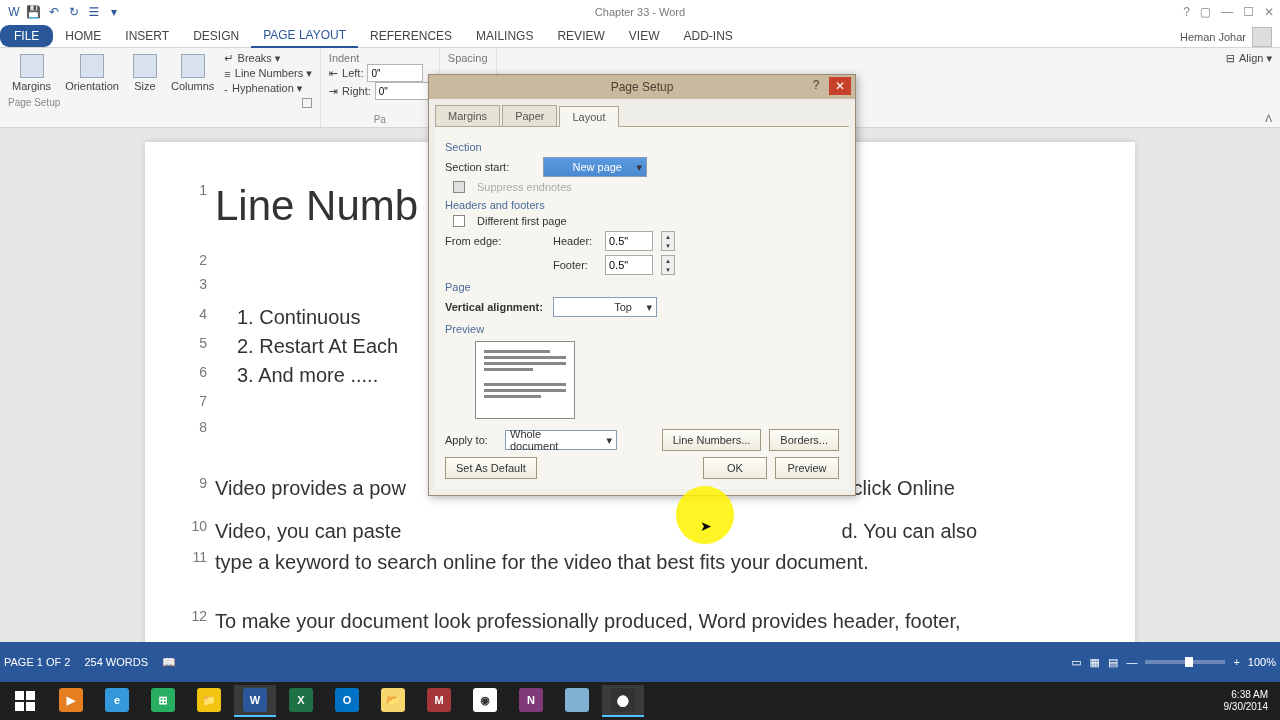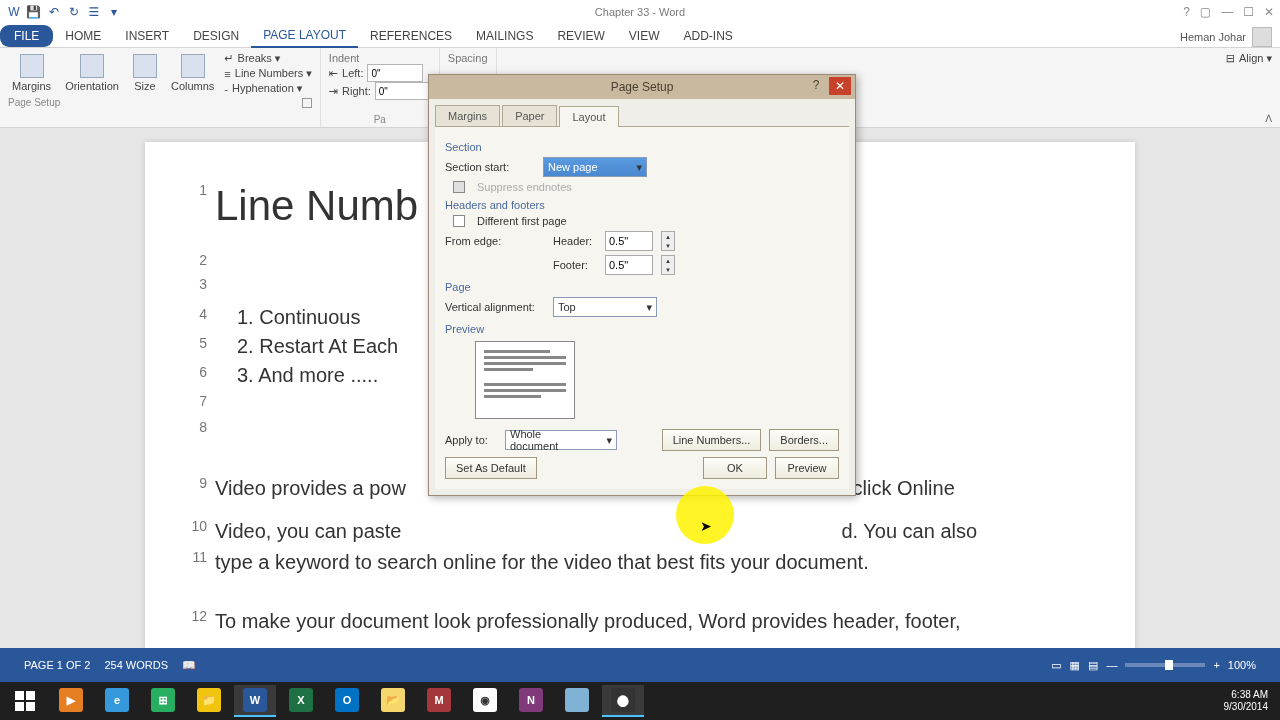--- a/index.html
+++ b/index.html
@@ -36,21 +36,21 @@
 
 .doc-area { position: absolute; top: 128px; left: 0; right: 0; bottom: 40px; background: #e6e6e6; overflow: hidden; }
 .page { width: 990px; margin: 14px auto 0; background: #fff; box-shadow: 0 0 6px rgba(0,0,0,0.15); padding: 40px 70px 40px 70px; min-height: 600px; }
 .doc-heading { font-family: "Segoe UI Light", sans-serif; font-size: 42px; color: #333; font-weight: 300; margin-bottom: 22px; }
 .list-line { font-size: 20px; color: #333; margin: 6px 0 6px 22px; }
 .para { font-size: 20px; color: #333; line-height: 1.55; margin-top: 28px; }
 .line-num { position: absolute; left: -28px; color: #777; font-size: 14px; width: 20px; text-align: right; }
 .line-wrap { position: relative; }
 
 
-.statusbar { position: absolute; bottom: 38px; left: 0; right: 0; height: 34px; background: #2a579a; color: #fff; font-size: 11px; display: flex; align-items: center; padding: 0 24px; gap: 14px; }
+.statusbar { position: absolute; bottom: 38px; left: 0; right: 0; height: 40px; background: #2a579a; color: #fff; font-size: 11px; display: flex; align-items: center; padding: 0 4px; gap: 14px; }
 .statusbar .right { margin-left: auto; display: flex; align-items: center; gap: 8px; }
 
 
 .taskbar { position: absolute; bottom: 0; left: 0; right: 0; height: 38px; background: #1f1f1f; display: flex; align-items: center; padding: 0 4px; gap: 4px; }
 .tb-icon { width: 42px; height: 32px; display: flex; align-items: center; justify-content: center; color: #fff; font-size: 14px; }
 .tb-icon.start { background: #1f1f1f; }
 .tb-icon.start svg { width: 20px; height: 20px; }
 .tb-app { width: 42px; height: 32px; display: flex; align-items: center; justify-content: center; border-bottom: 2px solid transparent; }
 .tb-app.active { background: #3a3a3a; border-bottom-color: #4cc2ff; }
 .app-sq { width: 24px; height: 24px; border-radius: 3px; display: flex; align-items: center; justify-content: center; color: #fff; font-size: 11px; font-weight: bold; }
@@ -61,21 +61,21 @@
 .dlg-title { height: 24px; background: #c8b99f; display: flex; align-items: center; justify-content: center; position: relative; color: #4a3f30; font-size: 12px; }
 .dlg-help { position: absolute; right: 30px; top: 3px; width: 18px; height: 18px; color: #4a3f30; text-align: center; }
 .dlg-close { position: absolute; right: 4px; top: 2px; width: 22px; height: 18px; background: #c8412a; color: #fff; text-align: center; line-height: 18px; font-size: 12px; }
 .dlg-tabs { display: flex; padding: 6px 6px 0; gap: 2px; background: #f0eee8; }
 .dlg-tab { padding: 4px 12px; border: 1px solid #b0a890; border-bottom: none; background: #e6e2d6; color: #555; cursor: pointer; font-size: 11px; }
 .dlg-tab.active { background: #f7f5ef; position: relative; top: 1px; }
 .dlg-body { border-top: 1px solid #b0a890; margin: 0 6px 6px; background: #f7f5ef; padding: 8px 10px 10px; }
 .dlg-section-label { color: #4a6a9a; font-size: 11px; margin: 6px 0 4px; }
 .dlg-row { display: flex; align-items: center; gap: 8px; margin: 4px 0; }
 .dlg-row label { min-width: 90px; }
-.dlg-select { height: 20px; border: 1px solid #8a9bb5; background: linear-gradient(#5a9ae0,#4a88d0); color: #fff; font-size: 11px; padding: 0 24px 0 4px; position: relative; width: 104px; display: inline-flex; align-items: center; }
+.dlg-select { height: 20px; border: 1px solid #8a9bb5; background: linear-gradient(#5a9ae0,#4a88d0); color: #fff; font-size: 11px; padding: 0 24px 0 4px; position: relative; width: 104px; display: inline-flex; align-items: center; justify-content: flex-end; }
 .dlg-select.plain { background: #fff; color: #333; }
 .dlg-select::after { content: "▾"; position: absolute; right: 4px; color: #333; }
 .dlg-check { width: 12px; height: 12px; border: 1px solid #888; background: #fff; display: inline-block; margin-right: 4px; vertical-align: middle; }
 .dlg-check.disabled { background: #e0e0e0; }
 .dlg-num { width: 48px; height: 20px; border: 1px solid #aaa; background: #fff; padding: 0 3px; font-size: 11px; }
 .spinbtns { display: inline-flex; flex-direction: column; border: 1px solid #aaa; }
 .spinbtns span { width: 12px; height: 9px; font-size: 7px; text-align: center; line-height: 9px; background: #eee; }
 .preview-box { width: 100px; height: 78px; border: 1px solid #888; background: #fff; margin: 6px 0 10px 30px; padding: 8px; display: flex; flex-direction: column; gap: 3px; }
 .preview-box .pl { height: 3px; background: #888; }
 .dlg-btn { height: 22px; padding: 0 10px; border: 1px solid #a09880; background: linear-gradient(#fdfdf8,#efecdf); font-size: 11px; color: #333; cursor: pointer; }
@@ -271,21 +271,21 @@
       <span style="width:44px;">Footer:</span>
       <input class="dlg-num" value="0.5&quot;" style="">
       <span class="spinbtns">
           <span>▴</span>
           <span>▾</span>
         </span>
     </div>
 
     <div class="dlg-section-label">Page</div>
     <div class="dlg-row">
-      <label style="min-width:100px;">Vertical alignment:</label>
+      <label style="min-width:100px;font-weight:bold;">Vertical alignment:</label>
       <span class="dlg-select plain">
           <span>Top</span>
         </span>
     </div>
 
     <div class="dlg-section-label">Preview</div>
     <div class="preview-box">
       <div class="pl" style="width:80%"></div>
         <div class="pl"></div>
         <div class="pl"></div>

